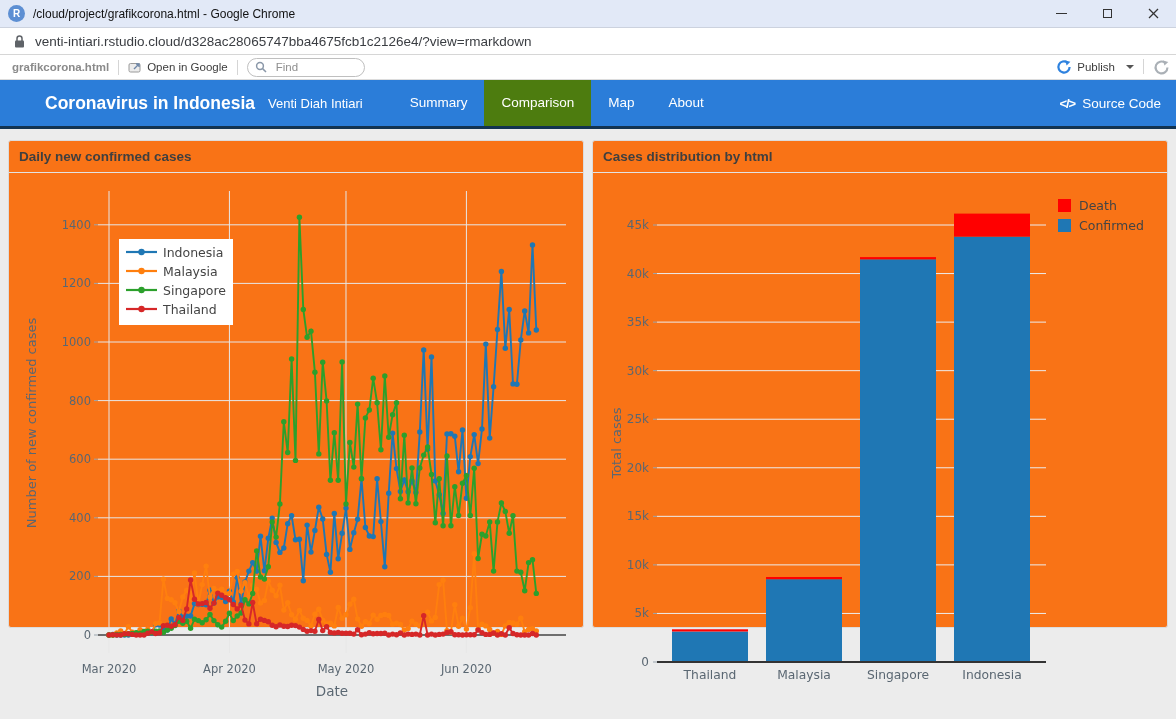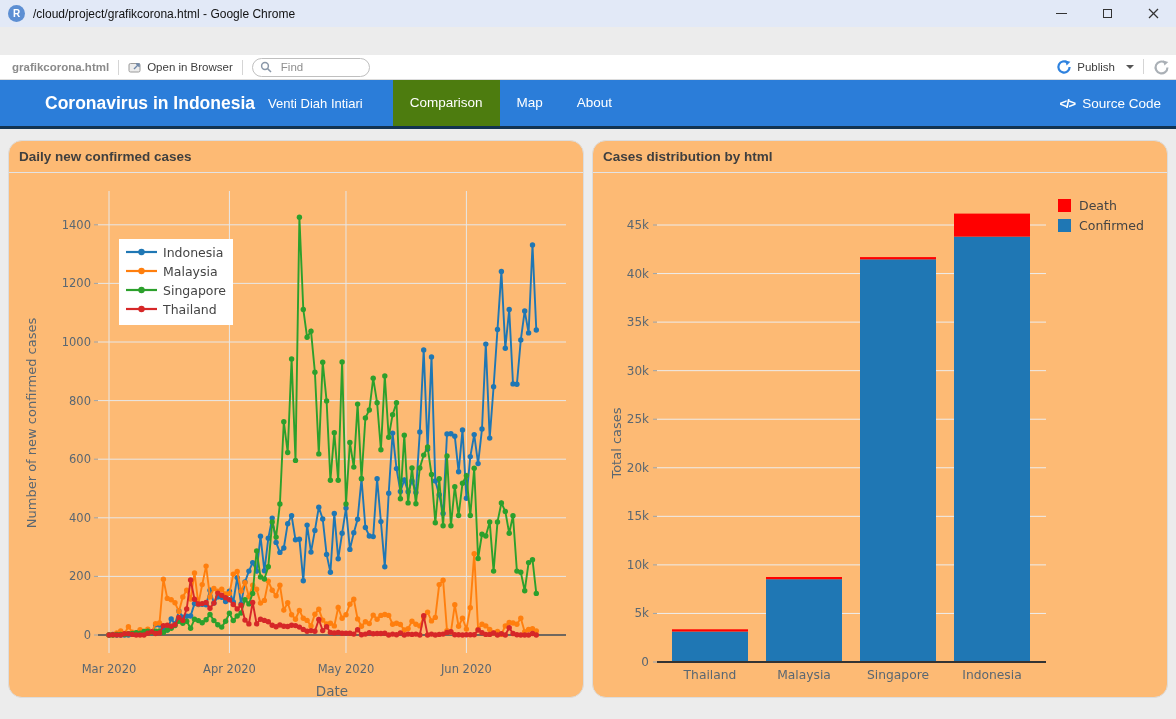--- a/index.html
+++ b/index.html
@@ -49,22 +49,22 @@
   .nav-subtitle { font-size:13px; margin-left:13px; white-space:nowrap; }
   #nav-tabs { display:flex; margin-left:30px; height:46px; }
   .nav-tab { padding:0 17px; line-height:46px; font-size:13.5px; cursor:default; }
   .nav-tab.active { background:#4d7c0f;text-align:center; }
   .source-code { margin-left:auto; margin-right:15px; display:flex; align-items:center;
     gap:7px; font-size:13.5px; }
   .code-glyph { font-weight:bold; font-size:13px; letter-spacing:-1px; }
 
   
   .content { position:absolute; left:0; top:129px; width:1176px; height:590px; background:#ececec; }
-  .card { position:absolute; top:11px; width:576px; height:558px; background:#fdba74;
-    border:1px solid #dcdcdc; border-radius:14px; }
+  .card { position:absolute; top:11px; width:576px; height:488px; background:#f97316;
+    border:1px solid #dcdcdc; border-radius:3px; }
   .card.left { left:8px; } .card.right { left:592px; }
   .card-header { height:32px; line-height:32px; padding-left:10px; font-size:13.5px;
     font-weight:bold; color:#3f3f3f; border-bottom:1px solid #e3e3e3; }
   .card-body { position:relative; width:574px; height:537px; }
   .card-body svg { position:absolute; left:0; top:0; }
   svg text { font-family:"DejaVu Sans","Liberation Sans",sans-serif; }
 </style>
 </head>
 <body>
 
@@ -82,30 +82,37 @@
         </div>
       <div class="win-btn">
         <svg width="11" height="11" viewBox="0 0 11 11">
           <line x1="1" y1="1" x2="10" y2="10" stroke="#333" stroke-width="1.2"></line>
           <line x1="10" y1="1" x2="1" y2="10" stroke="#333" stroke-width="1.2"></line>
         </svg>
       </div>
     </div>
   </div>
 
+  <div class="urlrow">
+    <svg width="13" height="15" viewBox="0 0 13 15" style="margin-left:13px">
+      <rect x="2" y="6.5" width="9" height="7" rx="1" fill="#5f6368"></rect>
+      <path d="M4 7 V4.5 a2.5 2.5 0 0 1 5 0 V7" fill="none" stroke="#5f6368" stroke-width="1.5"></path>
+    </svg>
+    <span class="urltext">venti-intiari.rstudio.cloud/d328ac28065747bba4675fcb1c2126e4/?view=rmarkdown</span>
+  </div>
 
   <div class="toolbar">
     <span class="fname">grafikcorona.html</span>
     <div class="tsep"></div>
     <div class="tbtn">
       <svg width="14" height="12" viewBox="0 0 14 12">
         <rect x="1" y="2.5" width="11" height="8.5" rx="1.5" fill="#ececec" stroke="#9a9a9a"></rect>
         <path d="M6 8 L11 3 M8 3 h3 v3" fill="none" stroke="#6e87a8" stroke-width="1.4"></path>
       </svg>
-      <span>Open in Browser</span>
+      <span>Open in Google</span>
     </div>
     <div class="tsep"></div>
     <div class="findbox">
       <svg width="12" height="12" viewBox="0 0 12 12">
         <circle cx="5" cy="5" r="3.4" fill="none" stroke="#8a97a8" stroke-width="1.5"></circle>
         <line x1="7.6" y1="7.6" x2="11" y2="11" stroke="#8a97a8" stroke-width="1.5"></line>
       </svg>
       <input class="find-input" placeholder="Find" style="">
     </div>
     <div class="tb-right">
@@ -124,20 +131,21 @@
           <polygon points="9.4,1.4 14.4,2.8 10.8,6.2" fill="#aab0b6"></polygon>
         </svg>
       </div>
     </div>
   </div>
 
   <div class="navbar">
     <span class="nav-title">Coronavirus in Indonesia</span>
     <span class="nav-subtitle">Venti Diah Intiari</span>
     <div id="nav-tabs">
+        <div class="nav-tab">Summary</div>
         <div class="nav-tab active">Comparison</div>
         <div class="nav-tab">Map</div>
         <div class="nav-tab">About</div>
       </div>
     <div class="source-code">
       <span class="code-glyph">&lt;/&gt;</span>
       <span>Source Code</span>
     </div>
   </div>
 

